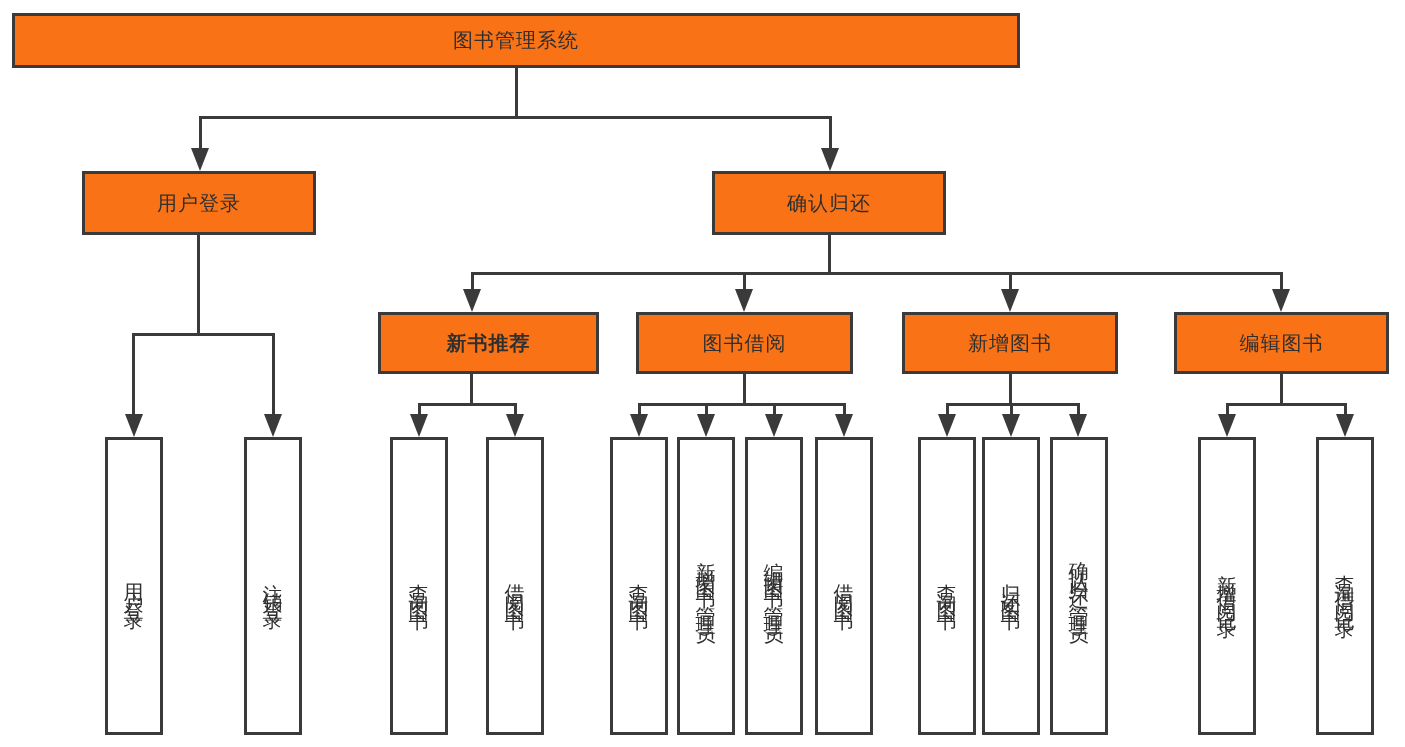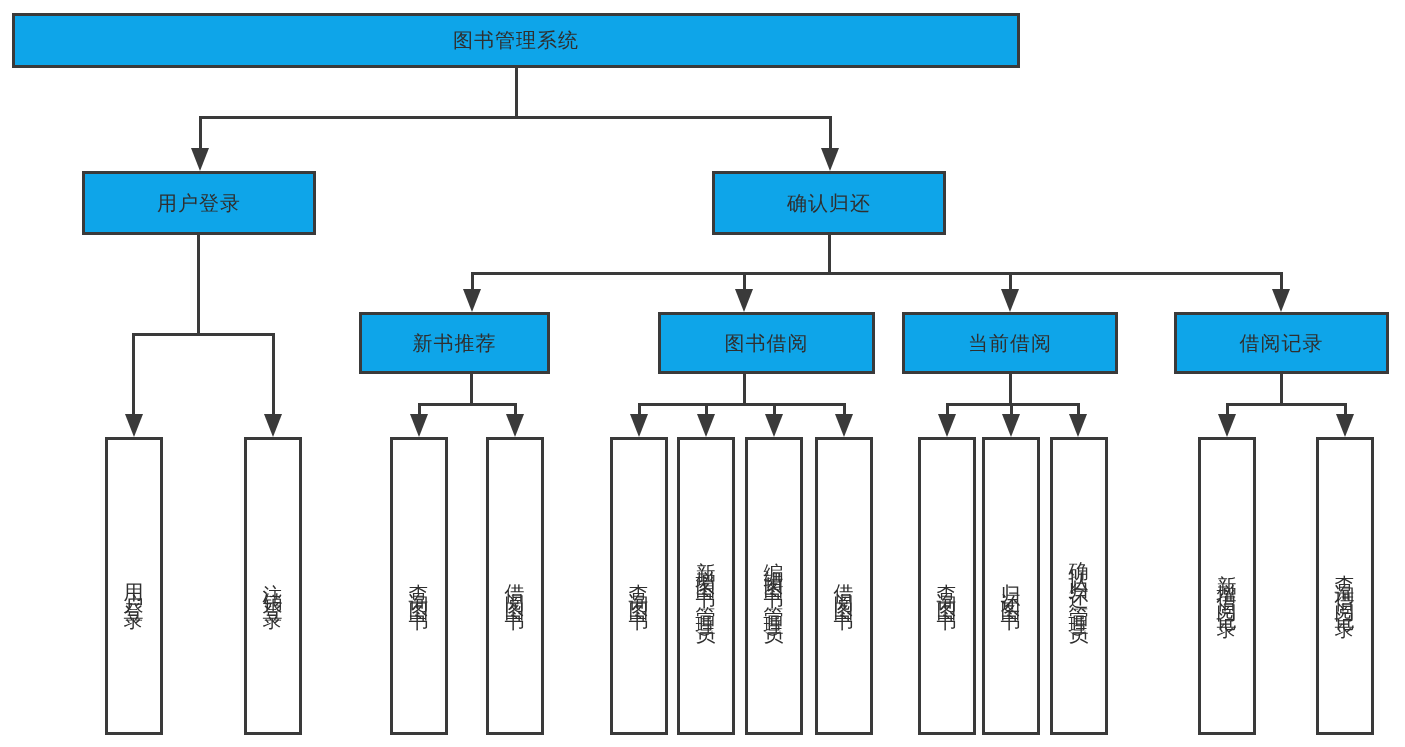--- a/index.html
+++ b/index.html
@@ -20,21 +20,21 @@
     position: absolute;
     width: 0; height: 0;
     border-left: 9px solid transparent;
     border-right: 9px solid transparent;
     border-top: 23px solid #3a3a3a;
   }
   .hbox {
     position: absolute;
     box-sizing: border-box;
     border: 3px solid #3a3a3a;
-    background: #0ea5e9;
+    background: #f97316;
     display: flex;
     align-items: center;
     justify-content: center;
     font-size: 20px;
     letter-spacing: 1px;
     white-space: nowrap;
   }
   .vbox {
     position: absolute;
     box-sizing: border-box;
@@ -133,31 +133,31 @@
     <span>图书管理系统</span>
   </div>
 
   <div class="hbox" style="left:82px; top:171px; width:234px; height:64px;">
     <span>用户登录</span>
   </div>
   <div class="hbox" style="left:712px; top:171px; width:234px; height:64px;">
     <span>确认归还</span>
   </div>
 
-  <div class="hbox" style="left:359px; top:312px; width:191px; height:62px;">
+  <div class="hbox" style="left:378px; top:312px; width:221px; height:62px;font-weight:bold;">
     <span>新书推荐</span>
   </div>
-  <div class="hbox" style="left:658px; top:312px; width:217px; height:62px;">
+  <div class="hbox" style="left:636px; top:312px; width:217px; height:62px;">
     <span>图书借阅</span>
   </div>
   <div class="hbox" style="left:902px; top:312px; width:216px; height:62px;">
-    <span>当前借阅</span>
+    <span>新增图书</span>
   </div>
   <div class="hbox" style="left:1174px; top:312px; width:215px; height:62px;">
-    <span>借阅记录</span>
+    <span>编辑图书</span>
   </div>
 
   <div class="vbox" style="left:105px;">
     <span>用户登录</span>
   </div>
   <div class="vbox" style="left:244px;">
     <span>注销登录</span>
   </div>
 
   <div class="vbox" style="left:390px;">

